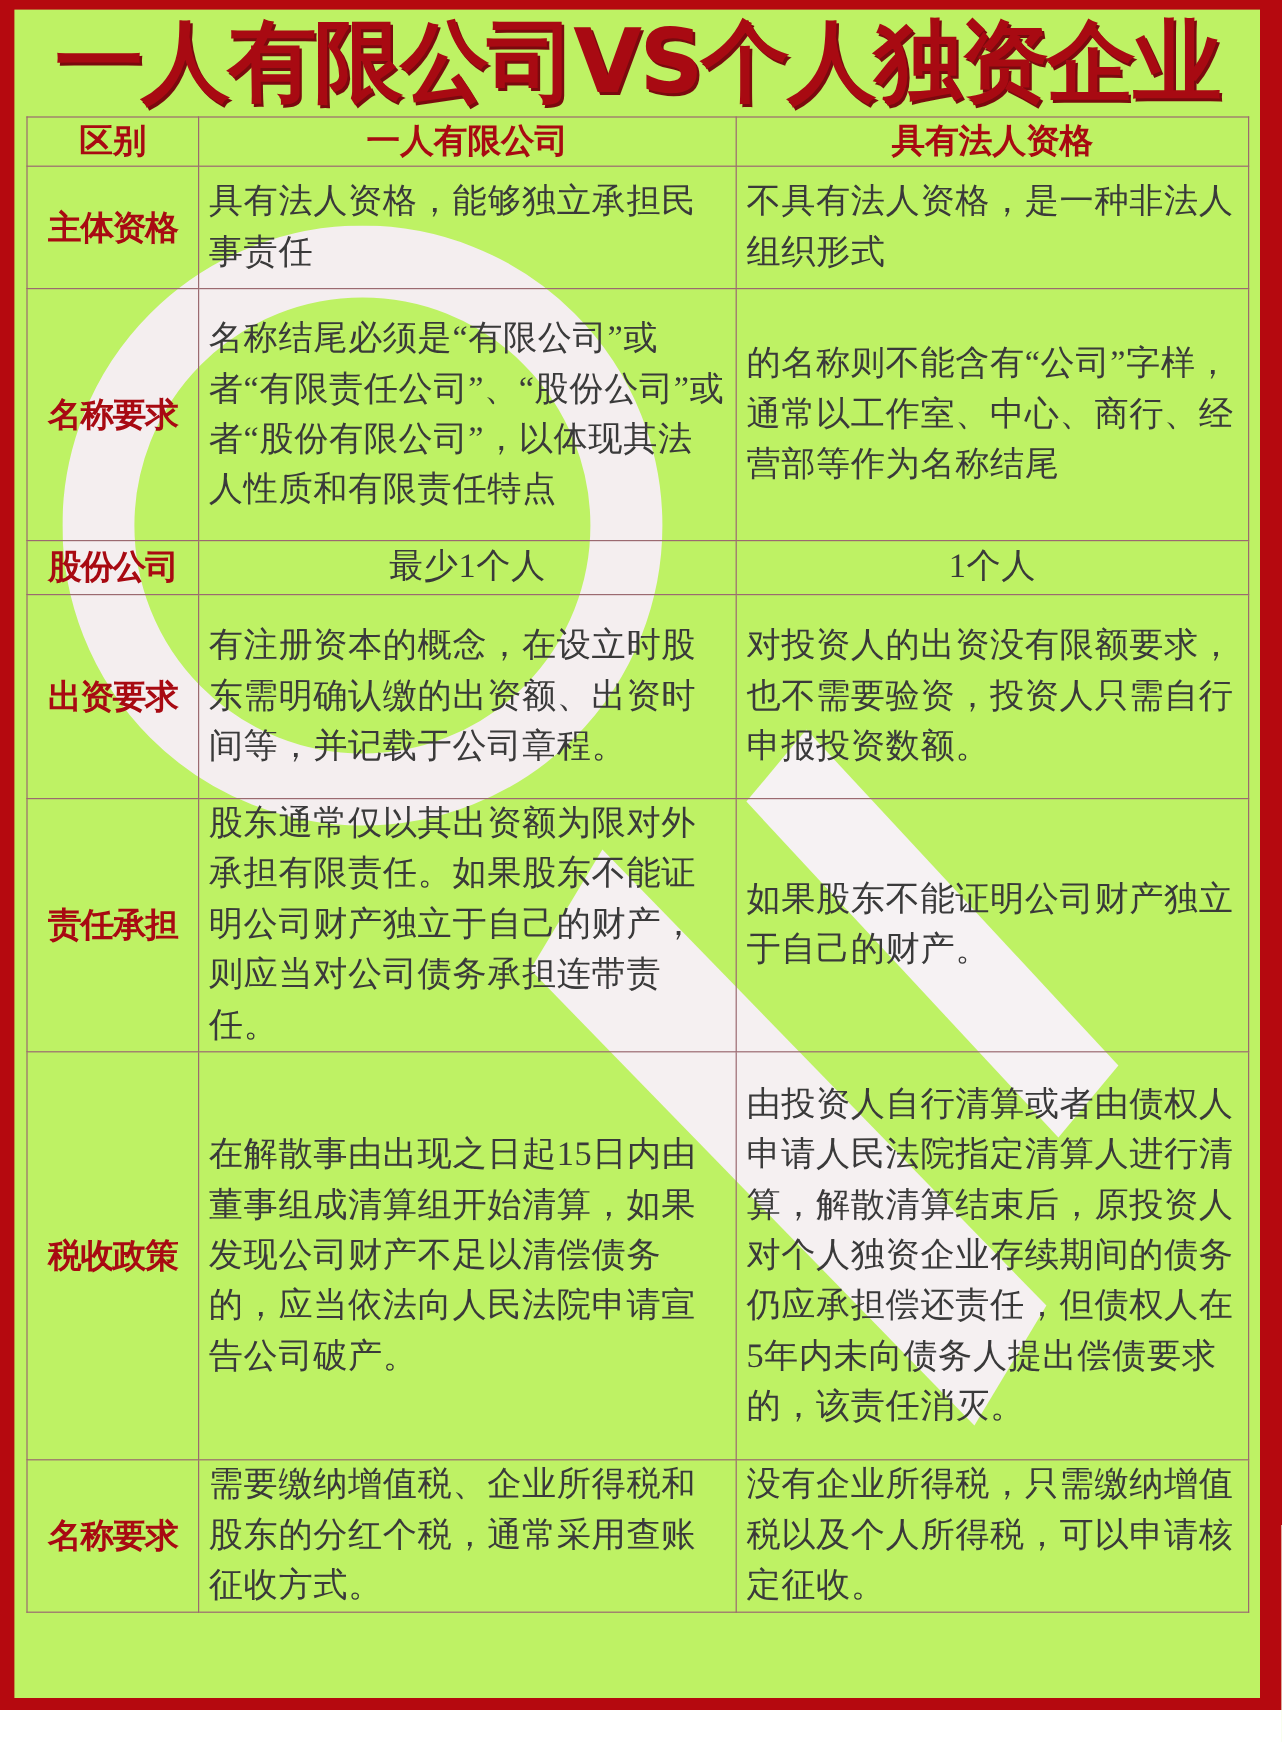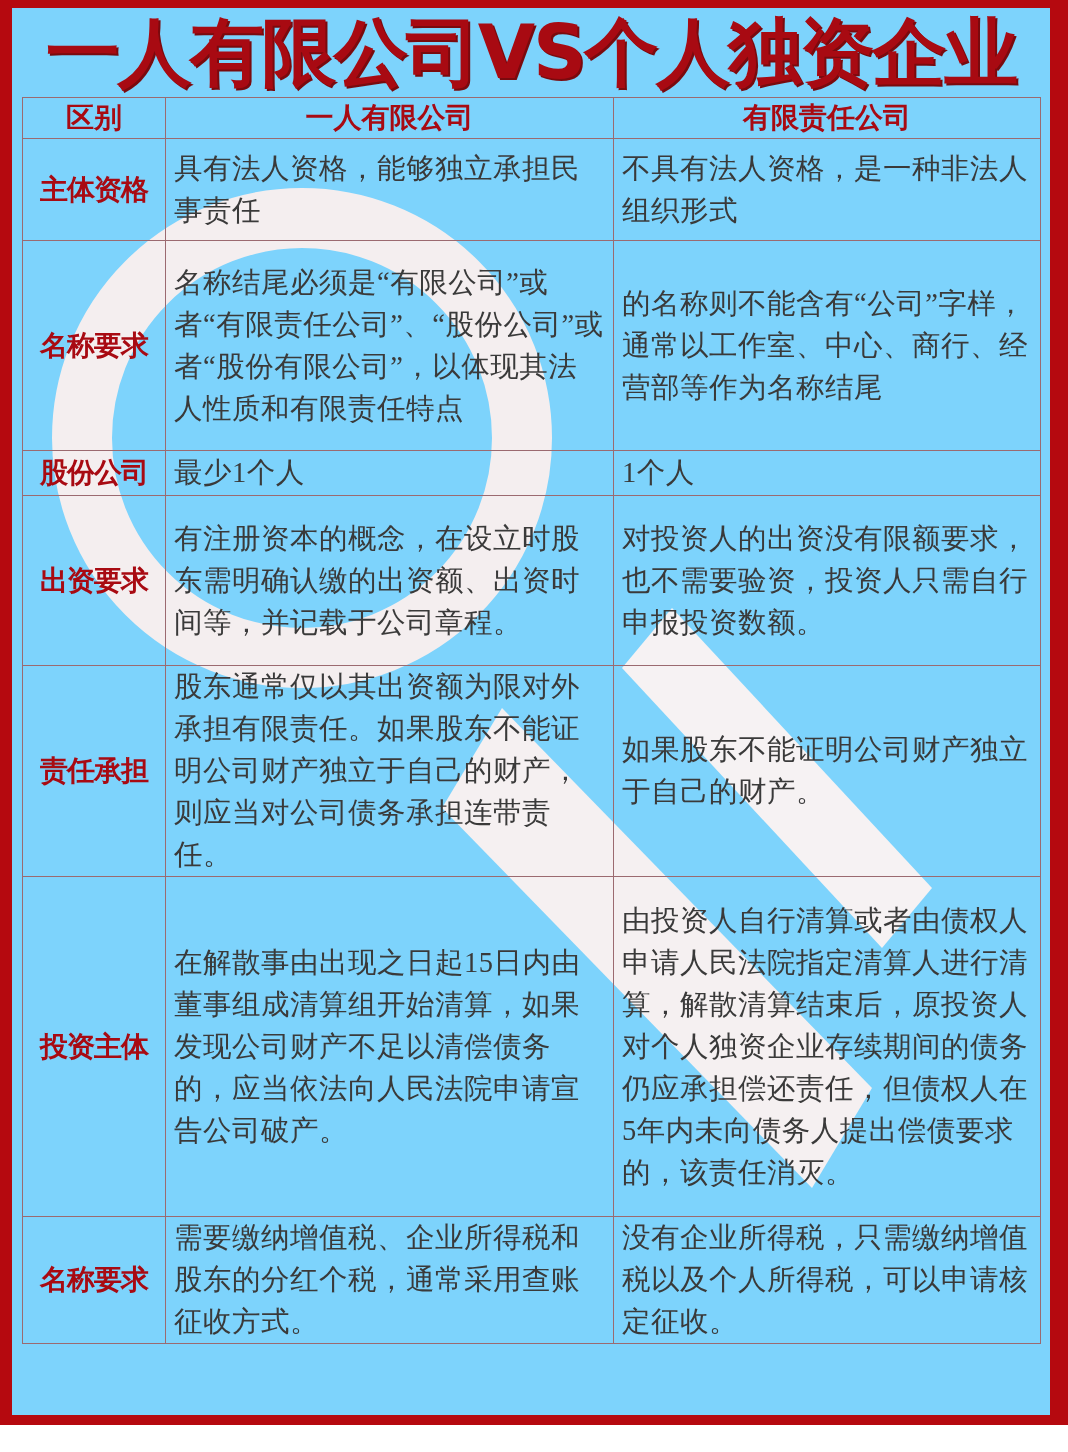--- a/index.html
+++ b/index.html
@@ -4,21 +4,21 @@
   <style>
     * { box-sizing: border-box; margin: 0; padding: 0; }
     html, body { width: 1068px; height: 1452px; background: #ffffff; overflow: hidden; }
     body { font-family: "DejaVu Sans", "Liberation Sans", sans-serif; position: relative; }
     .frame {
       position: absolute; left: 0; top: 0; width: 1068px; height: 1425px;
       background: #b5090f;
     }
     .inner {
       position: absolute; left: 12px; top: 8px; width: 1038px; height: 1407px;
-      background: #7dd3fc;
+      background: #bef264;
     }
     .title {
       position: absolute; left: 0; top: 0; width: 1038px; height: 88px;
       text-align: center; color: #a80a12; font-weight: bold;
       font-size: 74px; line-height: 88px; letter-spacing: -2px;
       white-space: nowrap; overflow: hidden;
       text-shadow: 2px 2px 0 #7a0a0e;
     }
     .watermark {
       position: absolute; left: 40px; top: 180px; width: 900px; height: 1100px;
@@ -37,21 +37,21 @@
       height: 41px; line-height: 38px;
     }
     td.label {
       color: #a80a12; font-weight: bold; font-size: 28px; text-align: center;
       white-space: nowrap; letter-spacing: -1px;
     }
     td.cell {
       color: #3a3a3a; font-size: 28.5px; line-height: 42px;
       padding: 0 8px 0 8px; letter-spacing: 0.5px; font-family: Liberation Serif, serif;
     }
-    td.center { text-align: left; }
+    td.center { text-align: center; }
     .bottom-strip { position: absolute; left: 0; top: 1425px; width: 1068px; height: 27px; background: #ffffff; }
   </style>
 </head>
 <body>
 
 <div class="frame">
   <div class="inner">
 
     <svg class="watermark" viewBox="0 0 900 1100">
       <circle cx="250" cy="250" r="220" fill="none" stroke="#f4eeef" stroke-width="60"></circle>
@@ -64,21 +64,21 @@
     <table class="cmp">
       <colgroup>
         <col style="width:143px">
         <col style="width:448px">
         <col style="width:427px">
       </colgroup>
       <thead>
         <tr>
           <th>区别</th>
           <th>一人有限公司</th>
-          <th>有限责任公司</th>
+          <th>具有法人资格</th>
         </tr>
       </thead>
       <tbody>
         <tr style="height:102px">
           <td class="label">主体资格</td>
           <td class="cell">具有法人资格，能够独立承担民事责任</td>
           <td class="cell">不具有法人资格，是一种非法人组织形式</td>
         </tr>
         <tr style="height:210px">
           <td class="label">名称要求</td>
@@ -94,21 +94,21 @@
           <td class="label">出资要求</td>
           <td class="cell">有注册资本的概念，在设立时股东需明确认缴的出资额、出资时间等，并记载于公司章程。</td>
           <td class="cell">对投资人的出资没有限额要求，也不需要验资，投资人只需自行申报投资数额。</td>
         </tr>
         <tr style="height:210px">
           <td class="label">责任承担</td>
           <td class="cell">股东通常仅以其出资额为限对外承担有限责任。如果股东不能证明公司财产独立于自己的财产，则应当对公司债务承担连带责任。</td>
           <td class="cell">如果股东不能证明公司财产独立于自己的财产。</td>
         </tr>
         <tr style="height:340px">
-          <td class="label">投资主体</td>
+          <td class="label">税收政策</td>
           <td class="cell">在解散事由出现之日起15日内由董事组成清算组开始清算，如果发现公司财产不足以清偿债务的，应当依法向人民法院申请宣告公司破产。</td>
           <td class="cell">由投资人自行清算或者由债权人申请人民法院指定清算人进行清算，解散清算结束后，原投资人对个人独资企业存续期间的债务仍应承担偿还责任，但债权人在5年内未向债务人提出偿债要求的，该责任消灭。</td>
         </tr>
         <tr style="height:125px">
           <td class="label">名称要求</td>
           <td class="cell">需要缴纳增值税、企业所得税和股东的分红个税，通常采用查账征收方式。</td>
           <td class="cell">没有企业所得税，只需缴纳增值税以及个人所得税，可以申请核定征收。</td>
         </tr>
       </tbody>
     </table>

